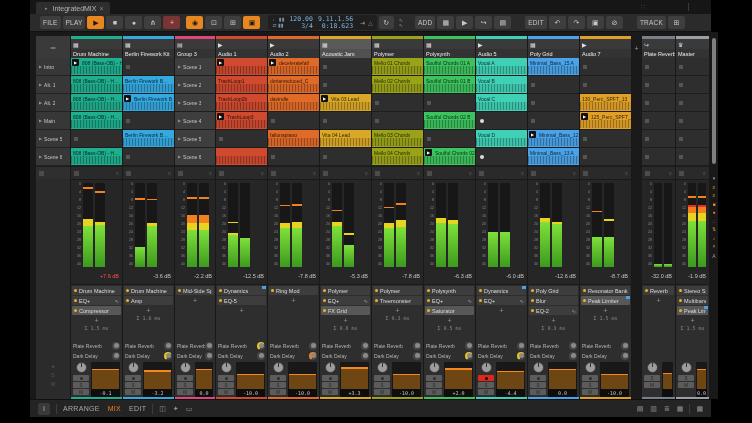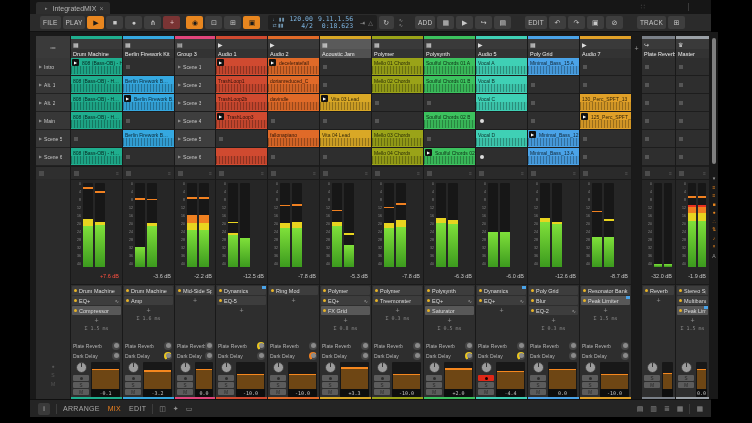--- a/index.html
+++ b/index.html
@@ -184,21 +184,21 @@
         <div class="tbtn">⊞</div>
         <div class="tbtn orange">▣</div>
       </div>
     <div class="tempo-cluster">
       <div class="mini-rows" id="mini-rows">
           <span>♩ ▮▮</span>
           <span>⇄ ▮▮</span>
         </div>
       <div class="num-col">
         <span>120.00</span>
-        <span>4/2</span>
+        <span>3/4</span>
       </div>
       <div class="num-col">
         <span>9.11.1.56</span>
         <span>0:18.623</span>
       </div>
       <div class="gicons" id="punch-icons">
           <span>⇥</span>
           <span>△</span>
         </div>
     </div>

